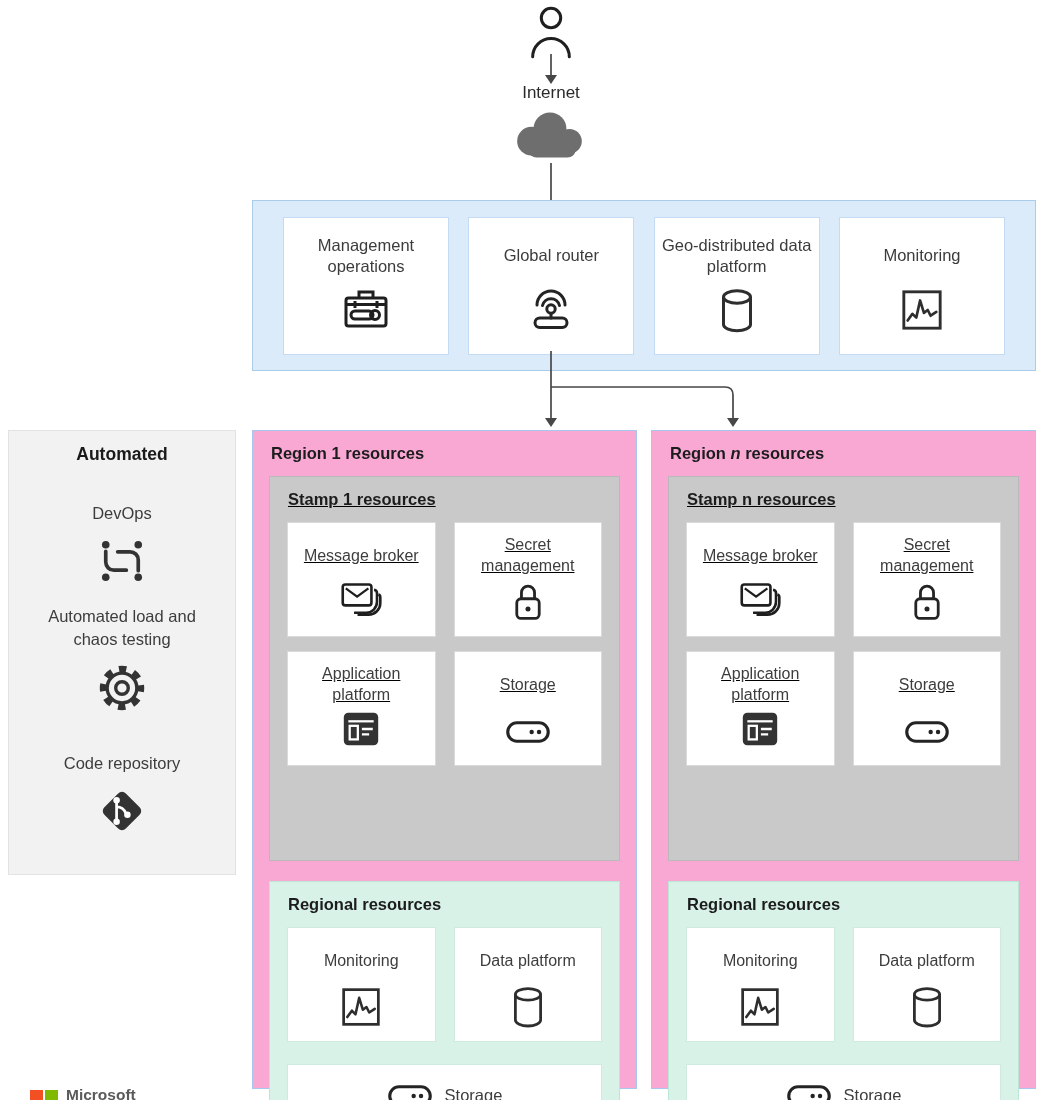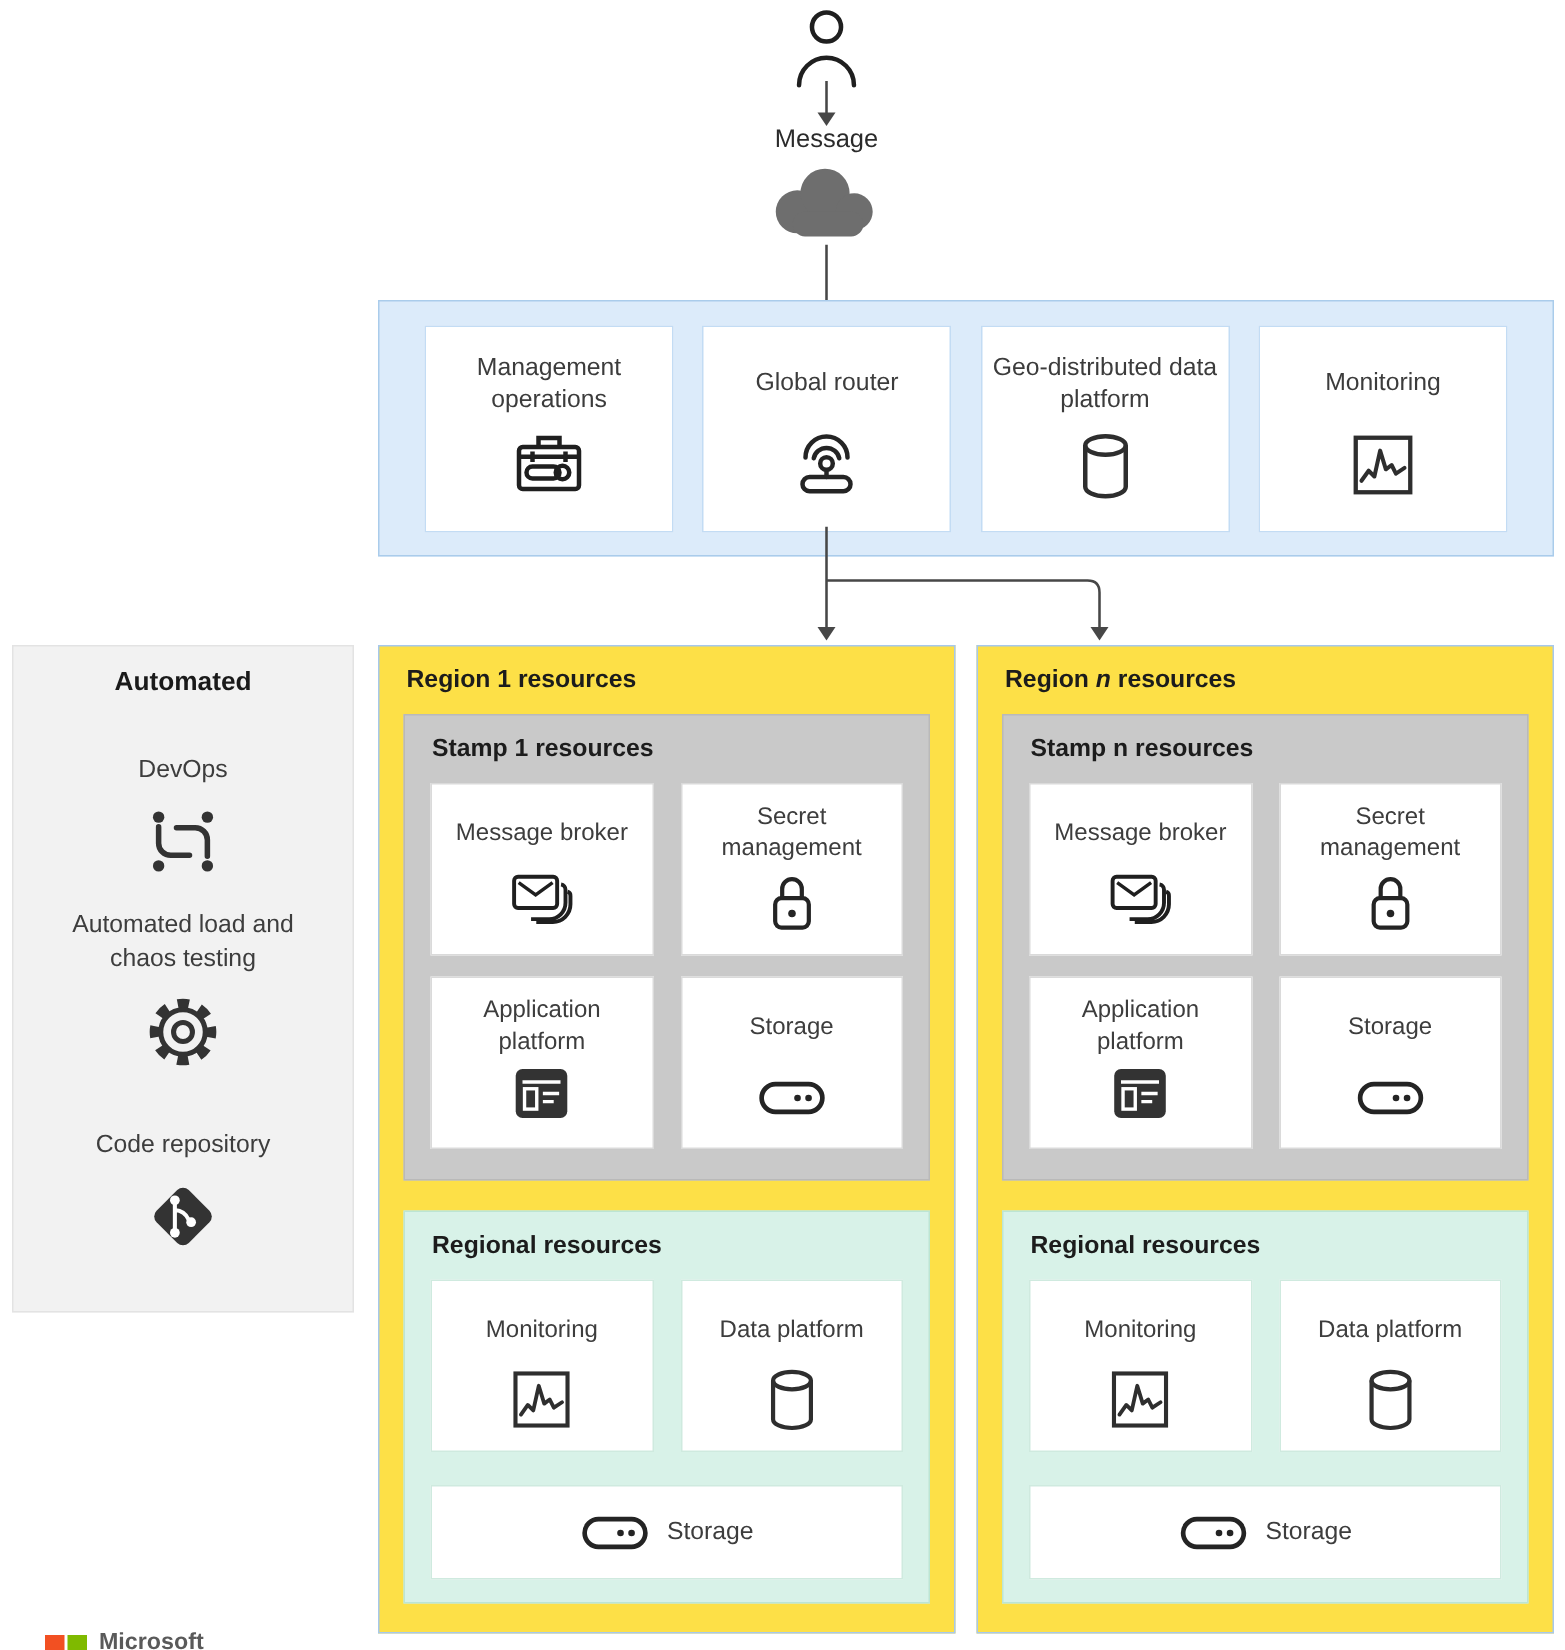--- a/index.html
+++ b/index.html
@@ -24,28 +24,28 @@
   .deploy { left:8px; top:430px; width:228px; height:445px; background:#f2f2f2; border:1px solid #e3e3e3;
             display:flex; flex-direction:column; align-items:center; }
   .deploy-title { margin-top:13px; font-size:17.5px; font-weight:bold; color:#1a1a1a; }
   .dep-lbl { width:160px; text-align:center; font-size:16.5px; line-height:1.35; color:#3d3d3d; }
   .dep-lbl.l1 { margin-top:37px; }
   .dep-lbl.l2 { margin-top:18px; }
   .dep-lbl.l3 { margin-top:37px; }
   .dep-ic { margin-top:11px; }
 
   
-  .region { top:430px; width:385px; height:659px; background:#fde047; border:1px solid #a6c8ec; }
+  .region { top:430px; width:385px; height:659px; background:#f9a8d4; border:1px solid #a6c8ec; }
   .region.r1 { left:252px; }
   .region.rn { left:651px; }
   .region-title { padding:13px 18px 0 18px; font-size:16.5px; font-weight:bold; color:#1c1c1c; }
   .region-title .num { font-style:normal; }
   .region-title .num.it { font-style:italic; }
 
-  .stamp { margin:13px 16px 0 16px; height:311px; background:#c9c9c9; border:1px solid #b9b9b9; }
+  .stamp { margin:13px 16px 0 16px; height:385px; background:#c9c9c9; border:1px solid #b9b9b9;text-decoration:underline; }
   .sub-title { padding:13px 18px; font-size:16.5px; font-weight:bold; color:#1c1c1c; }
   .grid2 { display:grid; grid-template-columns:1fr 1fr; column-gap:18px; row-gap:14px; padding:0 17px; }
   .cell { height:115px; background:#fff; display:flex; flex-direction:column; align-items:center; }
   .stamp .cell { border:1px solid #dadada; }
   .mint .cell { border:1px solid #cfeadf; }
   .cell-lbl { width:118px; height:46px; margin-top:10px; display:flex; align-items:center; justify-content:center;
               text-align:center; font-size:16px; line-height:1.3; color:#3d3d3d; }
   .cell-ic { margin-top:2px; }
 
   .mint { margin:20px 16px 0 16px; height:262px; background:#d8f2e8; border:1px solid #bce5d3; }
@@ -161,21 +161,21 @@
 
   <svg class="abs" style="left:525px;top:4px" width="52" height="56" viewBox="0 0 48 52">
       <use href="#i-person"></use>
     </svg>
 
   <svg class="abs" style="left:540px;top:54px" width="22" height="32" viewBox="0 0 22 32">
     <path d="M11 0 V22" stroke="#474747" stroke-width="1.7" fill="none"></path>
     <polygon points="5,21 17,21 11,30" fill="#474747"></polygon>
   </svg>
 
-  <div class="abs internet-lbl">Message</div>
+  <div class="abs internet-lbl">Internet</div>
 
   <svg class="abs" style="left:510px;top:106px" width="80" height="54" viewBox="0 0 78 52">
       <use href="#i-cloud"></use>
     </svg>
 
   <svg class="abs" style="left:540px;top:163px" width="22" height="50" viewBox="0 0 22 50">
     <path d="M11 0 V40" stroke="#474747" stroke-width="1.7" fill="none"></path>
     <polygon points="5,39 17,39 11,48" fill="#474747"></polygon>
   </svg>
 

